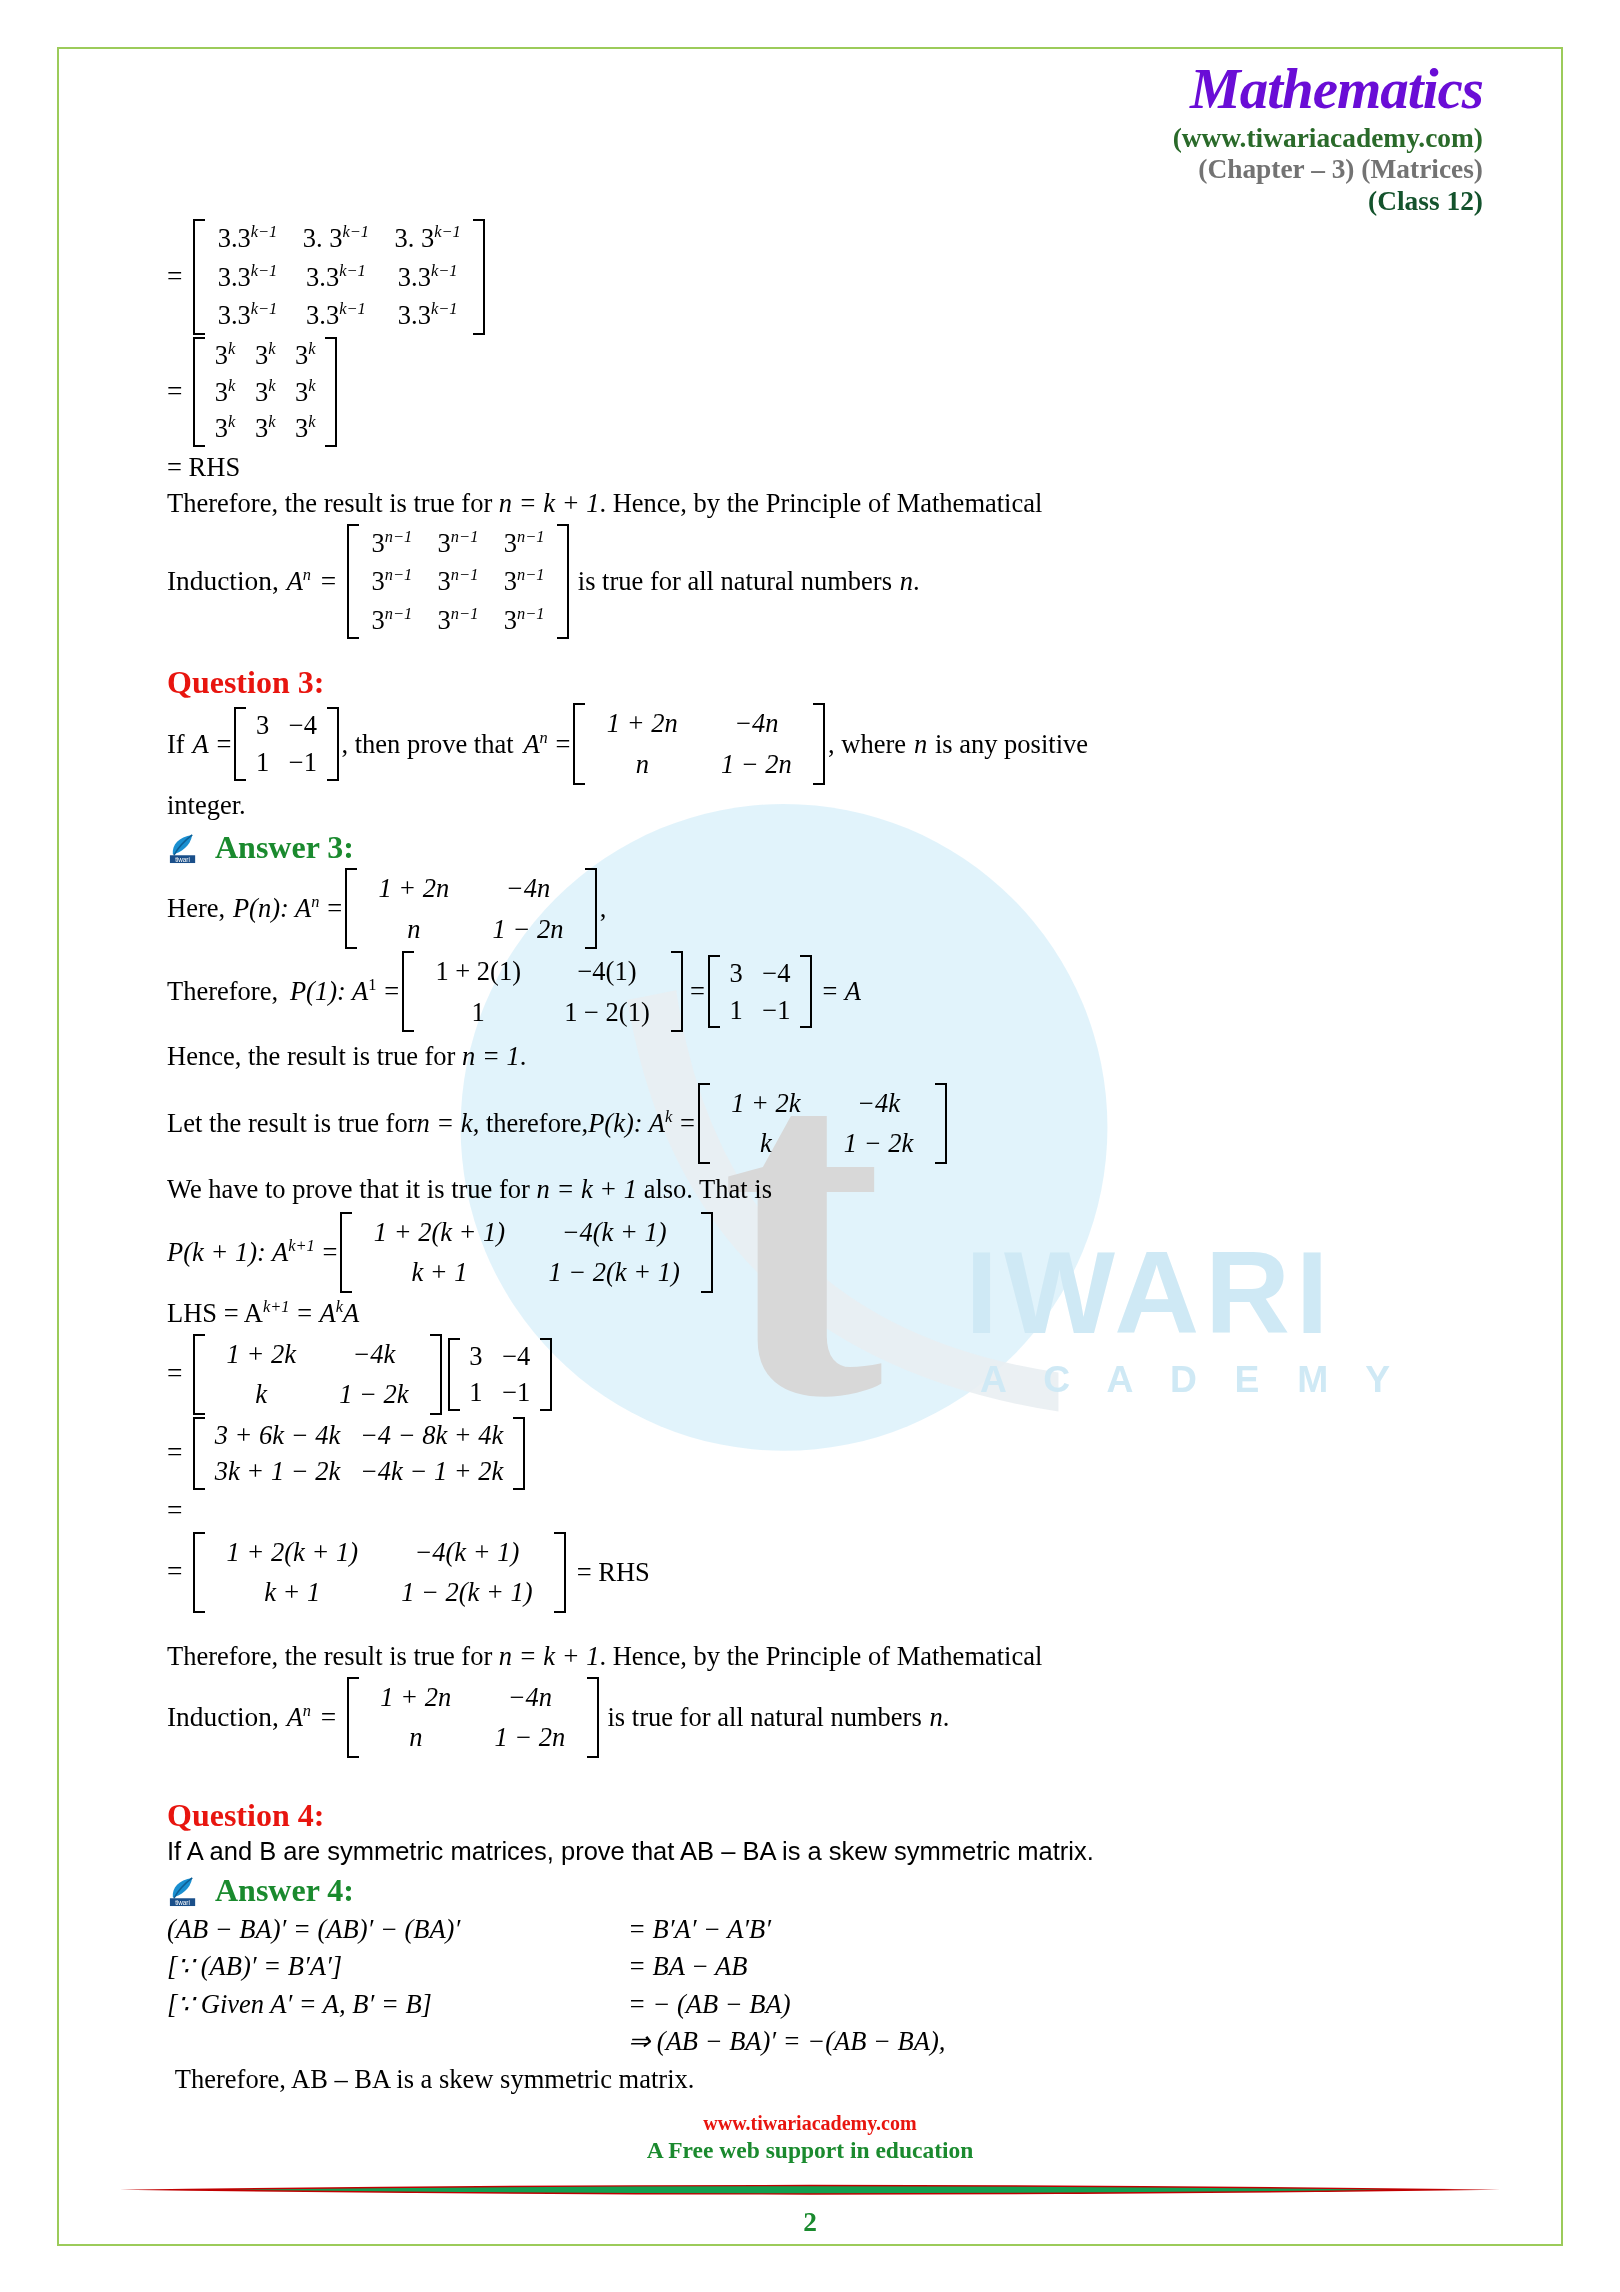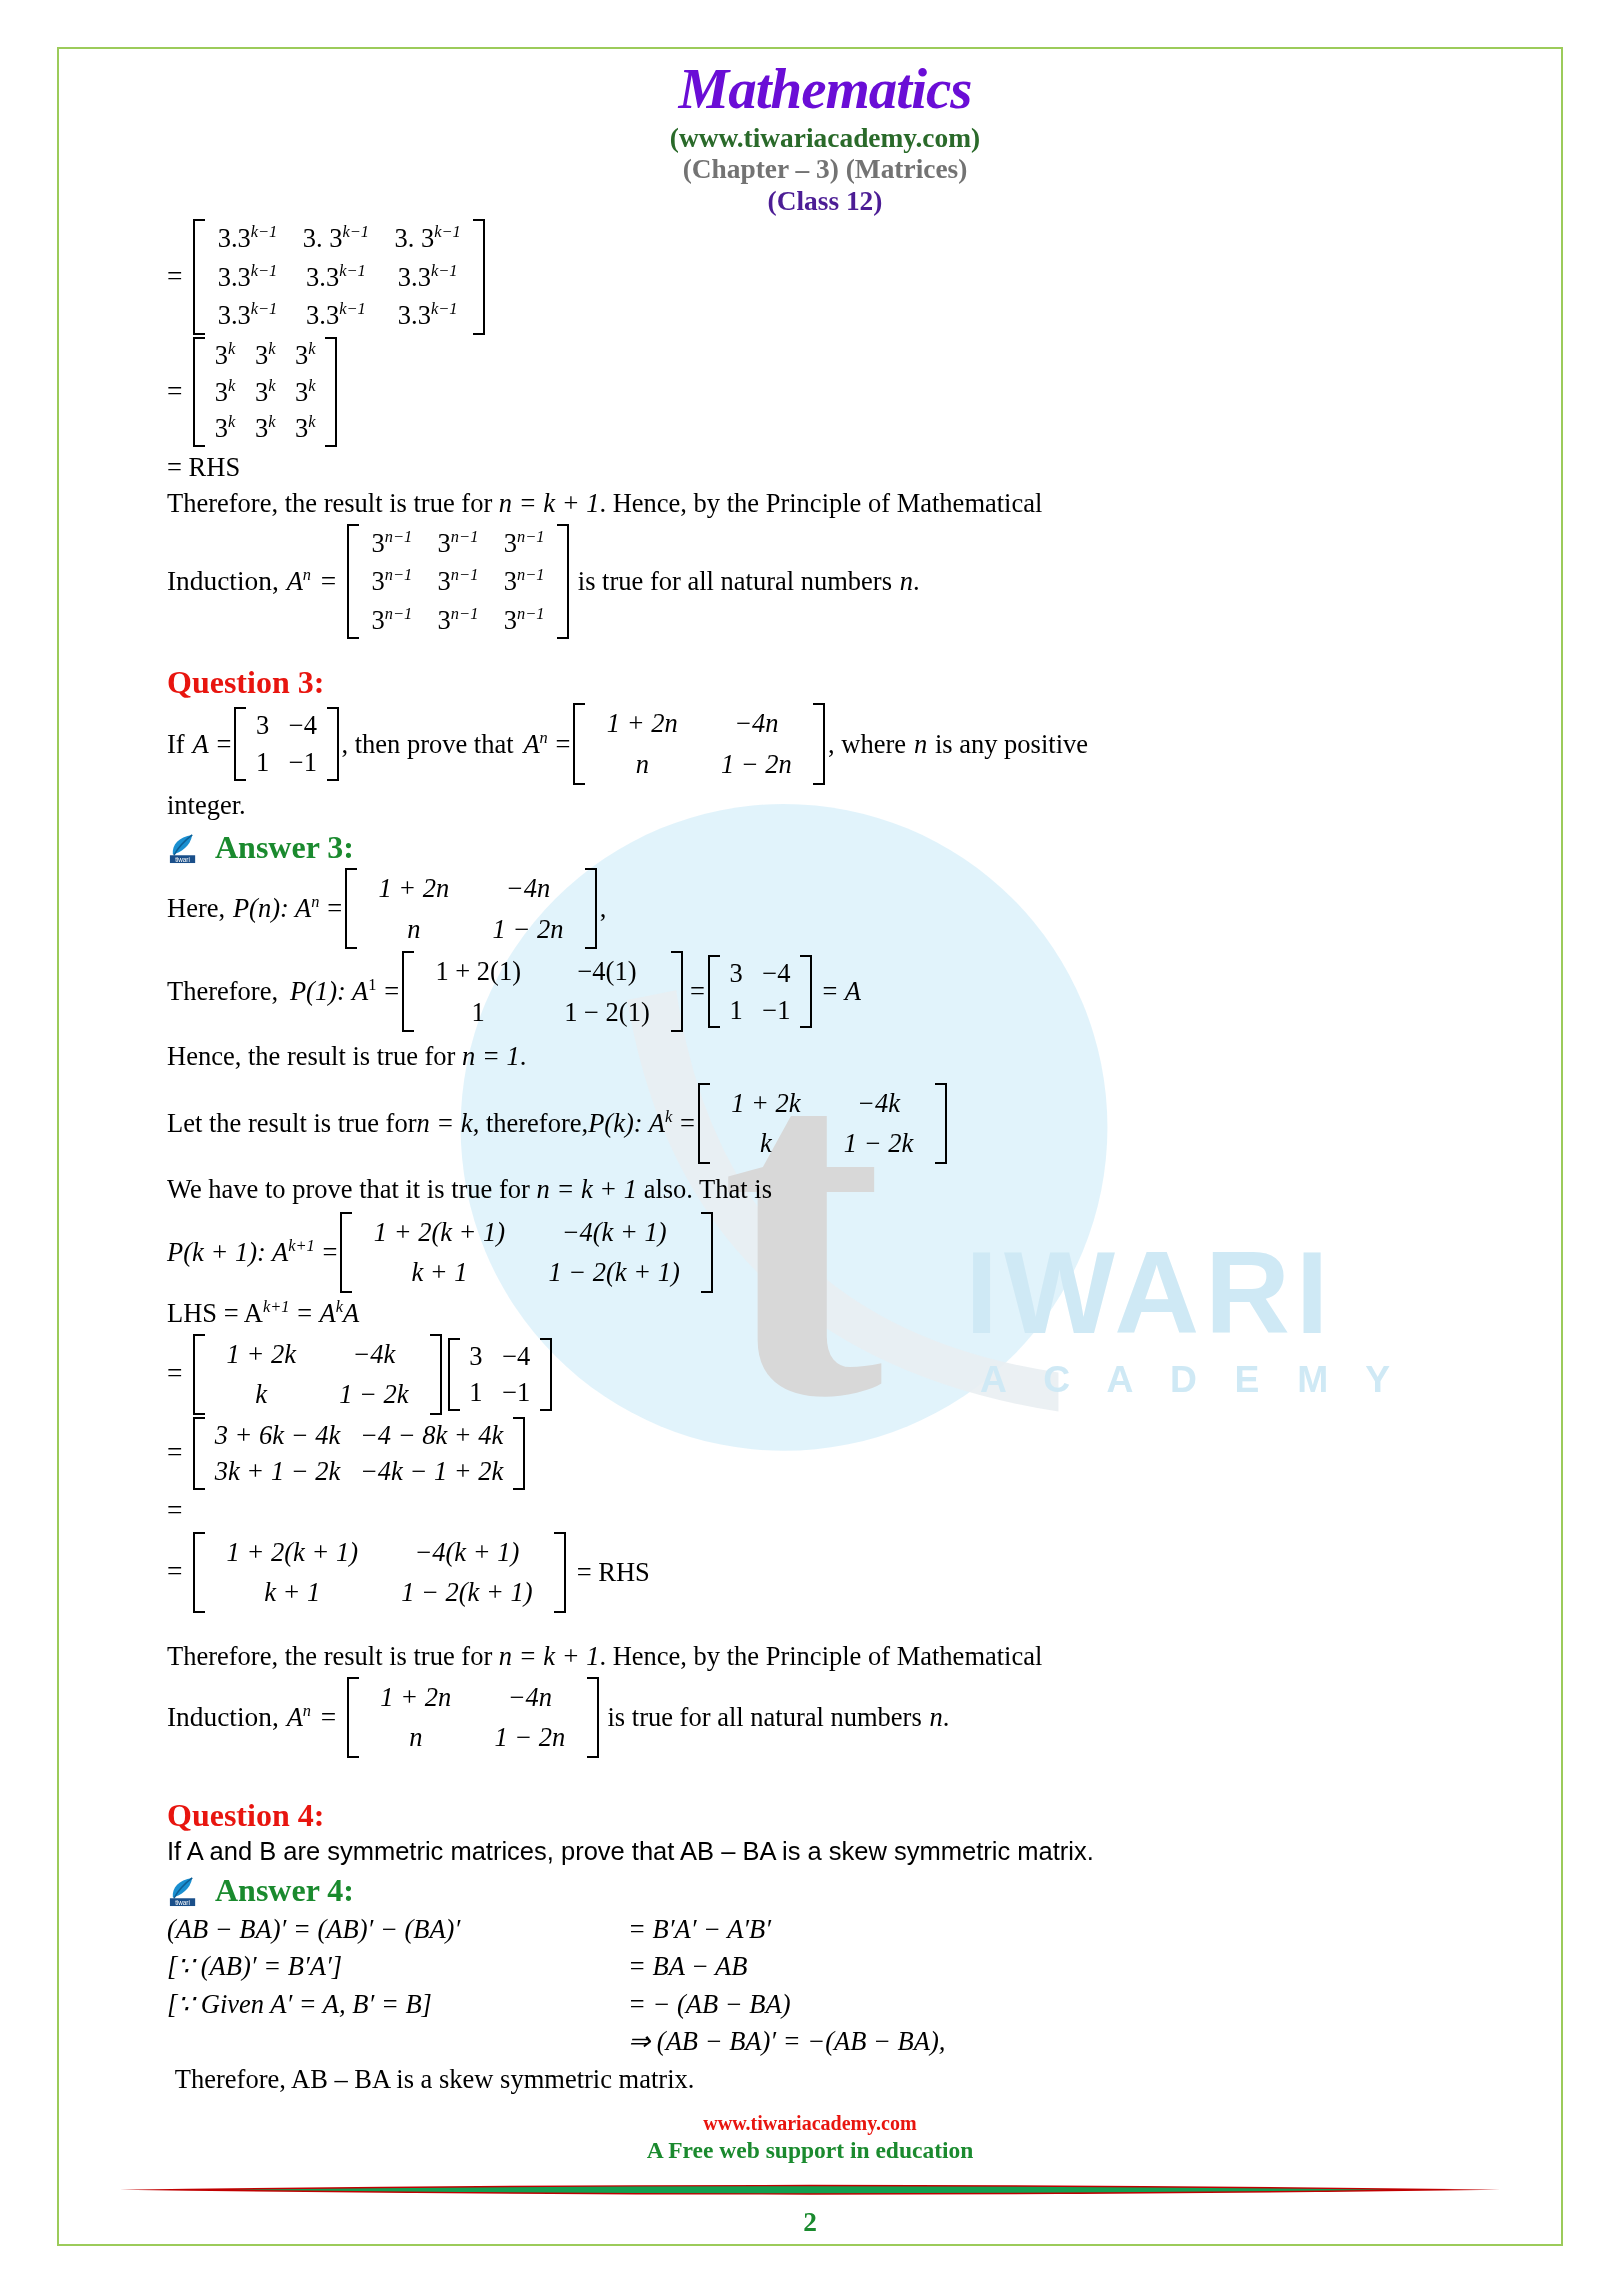--- a/index.html
+++ b/index.html
@@ -29,21 +29,21 @@
     pointer-events: none;
   }
 
   .content {
     position: relative;
     z-index: 5;
     padding: 59px 137px 0 167px;
   }
 
   
-  .hdr { text-align: center; }
+  .hdr { text-align: right; }
   .hdr-title {
     font-family: "Liberation Serif", serif;
     font-style: italic;
     font-weight: bold;
     font-size: 57px;
     color: #6a0dd6;
     letter-spacing: -1px;
     line-height: 1.05;
     margin: 0;
   }
@@ -59,21 +59,21 @@
     font-family: "Liberation Serif", serif;
     font-weight: bold;
     font-size: 27.4px;
     color: #737373;
     line-height: 1.15;
   }
   .hdr-class {
     font-family: "Liberation Serif", serif;
     font-weight: bold;
     font-size: 27.4px;
-    color: #4c1d95;
+    color: #14532d;
     line-height: 1.15;
   }
 
   
   .watermark {
     position: absolute;
     left: 0; top: 0; width: 100%; height: 100%;
     z-index: 1;
     pointer-events: none;
   }

